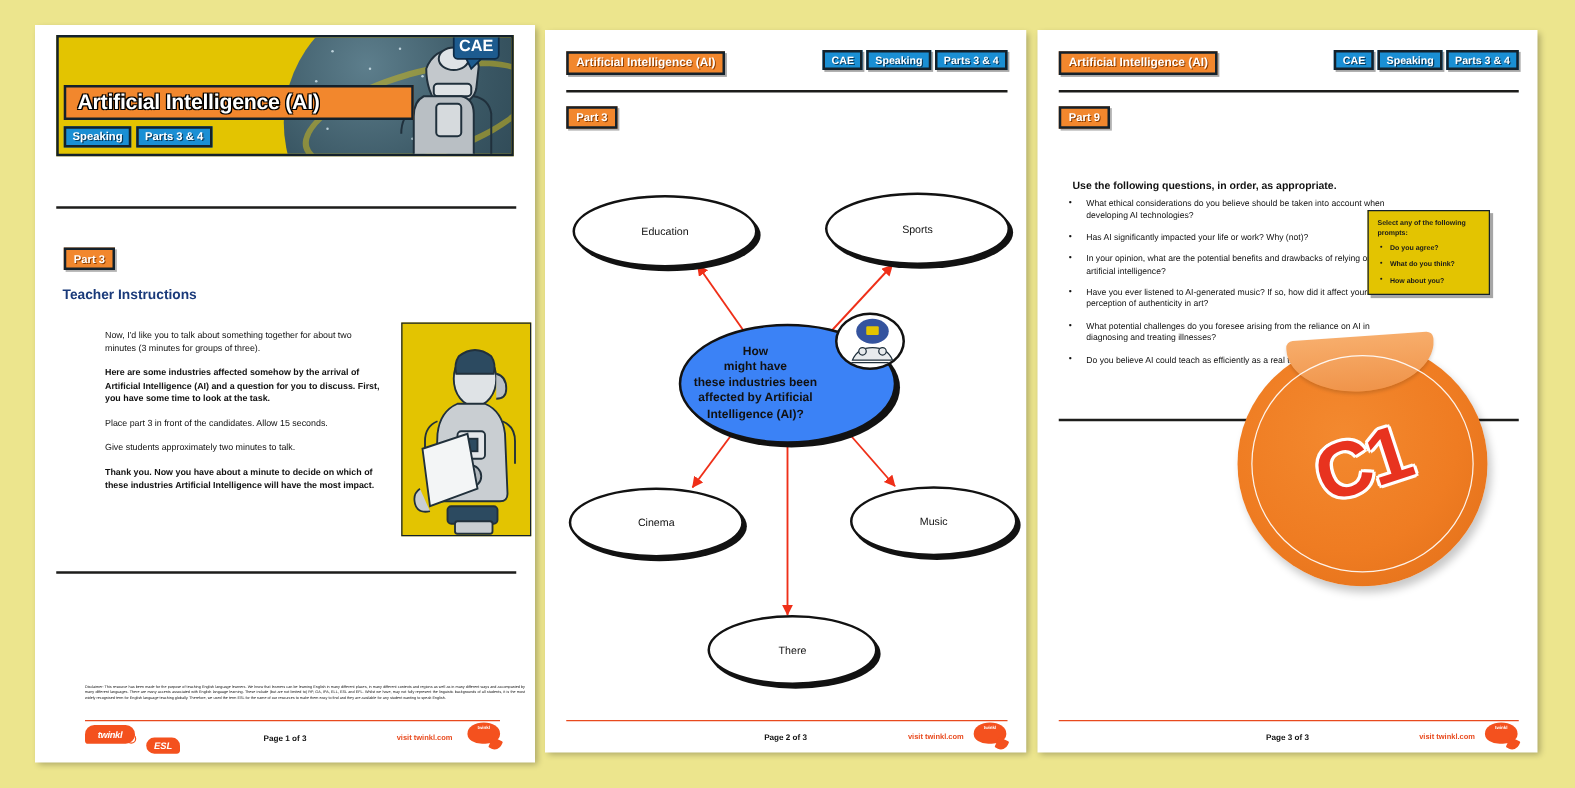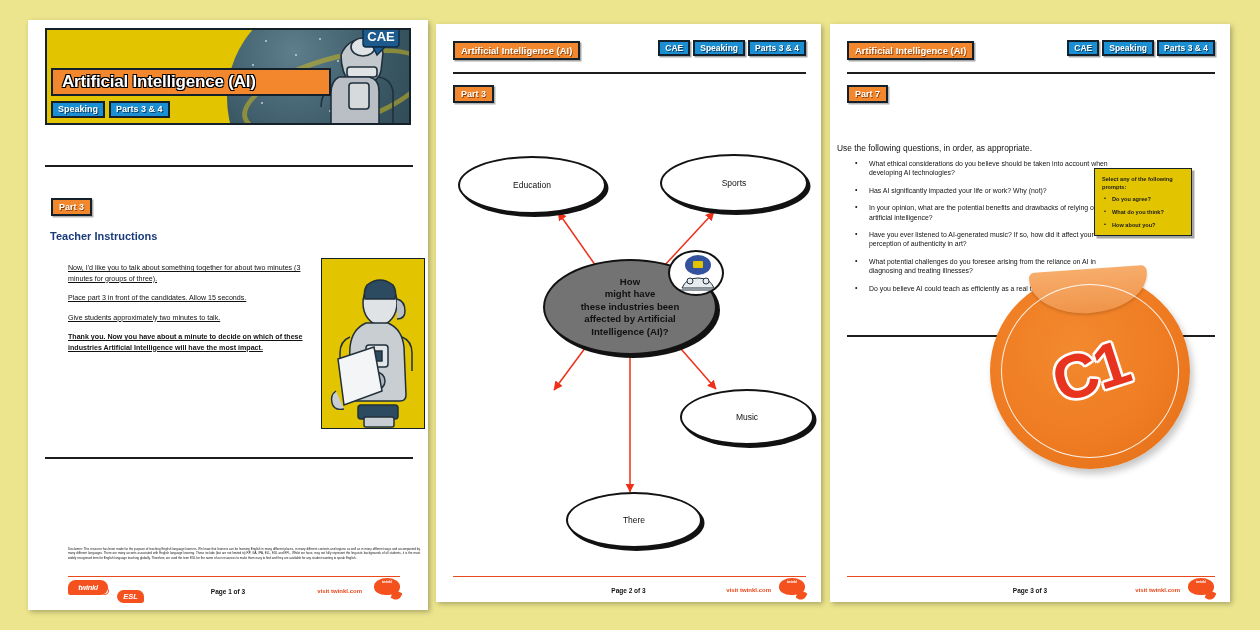--- a/index.html
+++ b/index.html
@@ -101,21 +101,21 @@
 
   .sec-head {
     position: absolute; color: #1a3a7a; font-weight: bold; font-size: 11px;
   }
 
   
   .instr {
     position: absolute; left: 40px; top: 243px; width: 240px;
     font-size: 7.1px; line-height: 10.5px; color: #111;
   }
-  .instr p { margin: 0 0 9px 0; text-decoration: underline; }
+  .instr p { margin: 0 0 9px 16px; }
   .instr p.b { font-weight: bold; }
   .robot-box {
     position: absolute; left: 293px; top: 238px; width: 104px; height: 171px;
     background: #e3c401; border: 1.5px solid #14212b; overflow: hidden;
   }
 
   .disclaimer {
     position: absolute; left: 40px; top: 527px; width: 352px;
     font-size: 3px; line-height: 4.4px; color: #111; text-align: justify;
   }
@@ -174,39 +174,39 @@
     position: absolute;
     border: 2.2px solid #121212;
     border-radius: 50%;
     background: #fff;
     box-shadow: 2.5px 3px 0 #121212;
     display: flex; align-items: center; justify-content: center;
     font-size: 8.5px; color: #111;
   }
   .center-ell {
     position: absolute;
-    background: #737373;
+    background: #3b82f6;
     border: 2.5px solid #121212;
     border-radius: 50%;
     box-shadow: 3px 3px 0 #121212;
-    display: flex; align-items: center; justify-content: center;
+    display: flex; align-items: center; justify-content: flex-start;
     text-align: center;
     font-weight: bold; font-size: 9.6px; line-height: 12.5px; color: #111;
     padding: 0 10px;
   }
   .mini-robot {
     position: absolute; width: 56px; height: 46px;
     border: 2px solid #121212; border-radius: 50%;
     background: #fff; overflow: hidden;
   }
 
   
   .q-lead {
-    position: absolute; left: 7px; top: 119px; width: 300px;
-    font-size: 8.4px; font-weight: normal; color: #111;
+    position: absolute; left: 28px; top: 119px; width: 300px;
+    font-size: 8.4px; font-weight: bold; color: #111;
   }
   .q-list {
     position: absolute; left: 22px; top: 135px; width: 262px;
     font-size: 6.9px; line-height: 9.4px; color: #111;
   }
   .q-item { position: relative; padding-left: 17px; margin-bottom: 8px; }
   .q-item:before {
     content: "\2022"; position: absolute; left: 3px; top: -1px; font-size: 7px; color: #111;
   }
   .prompt-box {
@@ -298,20 +298,21 @@
       </div>
 
       <div class="rule-dark" style="top:145px"></div>
 
       <div class="part-tag" style="left:23px;top:178px">Part 3</div>
 
       <div class="sec-head" style="left:22px;top:210px">Teacher Instructions</div>
 
       <div class="instr">
         <p>Now, I'd like you to talk about something together for about two minutes (3 minutes for groups of three).</p>
+        <p class="b">Here are some industries affected somehow by the arrival of Artificial Intelligence (AI) and a question for you to discuss. First, you have some time to look at the task.</p>
         <p>Place part 3 in front of the candidates. Allow 15 seconds.</p>
         <p>Give students approximately two minutes to talk.</p>
         <p class="b">Thank you. Now you have about a minute to decide on which of these industries Artificial Intelligence will have the most impact.</p>
       </div>
 
       <div class="robot-box">
         <svg viewBox="0 0 104 171" width="104" height="171">
           <g stroke="#21303b" stroke-width="1.5" fill="#d4d8dc">
             <ellipse cx="58" cy="44" rx="17" ry="22" fill="#dfe3e6"></ellipse>
             <path d="M45 26 q13 -10 26 0 q4 6 2 14 l-30 0 q-2 -8 2 -14 z" fill="#2c4a60"></path>
@@ -381,20 +382,23 @@
             <line x1="194" y1="246" x2="194" y2="388"></line>
           </g>
         </svg>
 
         <div class="ell" style="left:22px;top:52px;width:148px;height:58px">
           <span>Education</span>
         </div>
         <div class="ell" style="left:224px;top:50px;width:148px;height:58px">
           <span>Sports</span>
         </div>
+        <div class="ell" style="left:19px;top:286px;width:140px;height:56px">
+          <span>Cinema</span>
+        </div>
         <div class="ell" style="left:244px;top:285px;width:134px;height:56px">
           <span>Music</span>
         </div>
         <div class="ell" style="left:130px;top:388px;width:136px;height:56px">
           <span>There</span>
         </div>
 
         <div class="center-ell" style="left:107px;top:155px;width:174px;height:96px">
           <div>
             <div>How</div>
@@ -434,21 +438,21 @@
     <div class="inner">
       <div class="ph">
         <span class="ph-title">Artificial Intelligence (AI)</span>
         <span class="ph-chips">
           <span class="chip">CAE</span>
           <span class="chip">Speaking</span>
           <span class="chip">Parts 3 &amp; 4</span>
         </span>
       </div>
       <div class="rule-dark" style="top:48px"></div>
-      <div class="part-tag" style="left:17px;top:61px">Part 7</div>
+      <div class="part-tag" style="left:17px;top:61px">Part 9</div>
 
       <div class="q-lead">Use the following questions, in order, as appropriate.</div>
 
       <div class="q-list">
         <div class="q-item">What ethical considerations do you believe should be taken into account when developing AI technologies?</div>
         <div class="q-item">Has AI significantly impacted your life or work? Why (not)?</div>
         <div class="q-item">In your opinion, what are the potential benefits and drawbacks of relying on artificial intelligence?</div>
         <div class="q-item">Have you ever listened to AI-generated music? If so, how did it affect your perception of authenticity in art?</div>
         <div class="q-item">What potential challenges do you foresee arising from the reliance on AI in diagnosing and treating illnesses?</div>
         <div class="q-item">Do you believe AI could teach as efficiently as a real teacher? Why (not)?</div>

